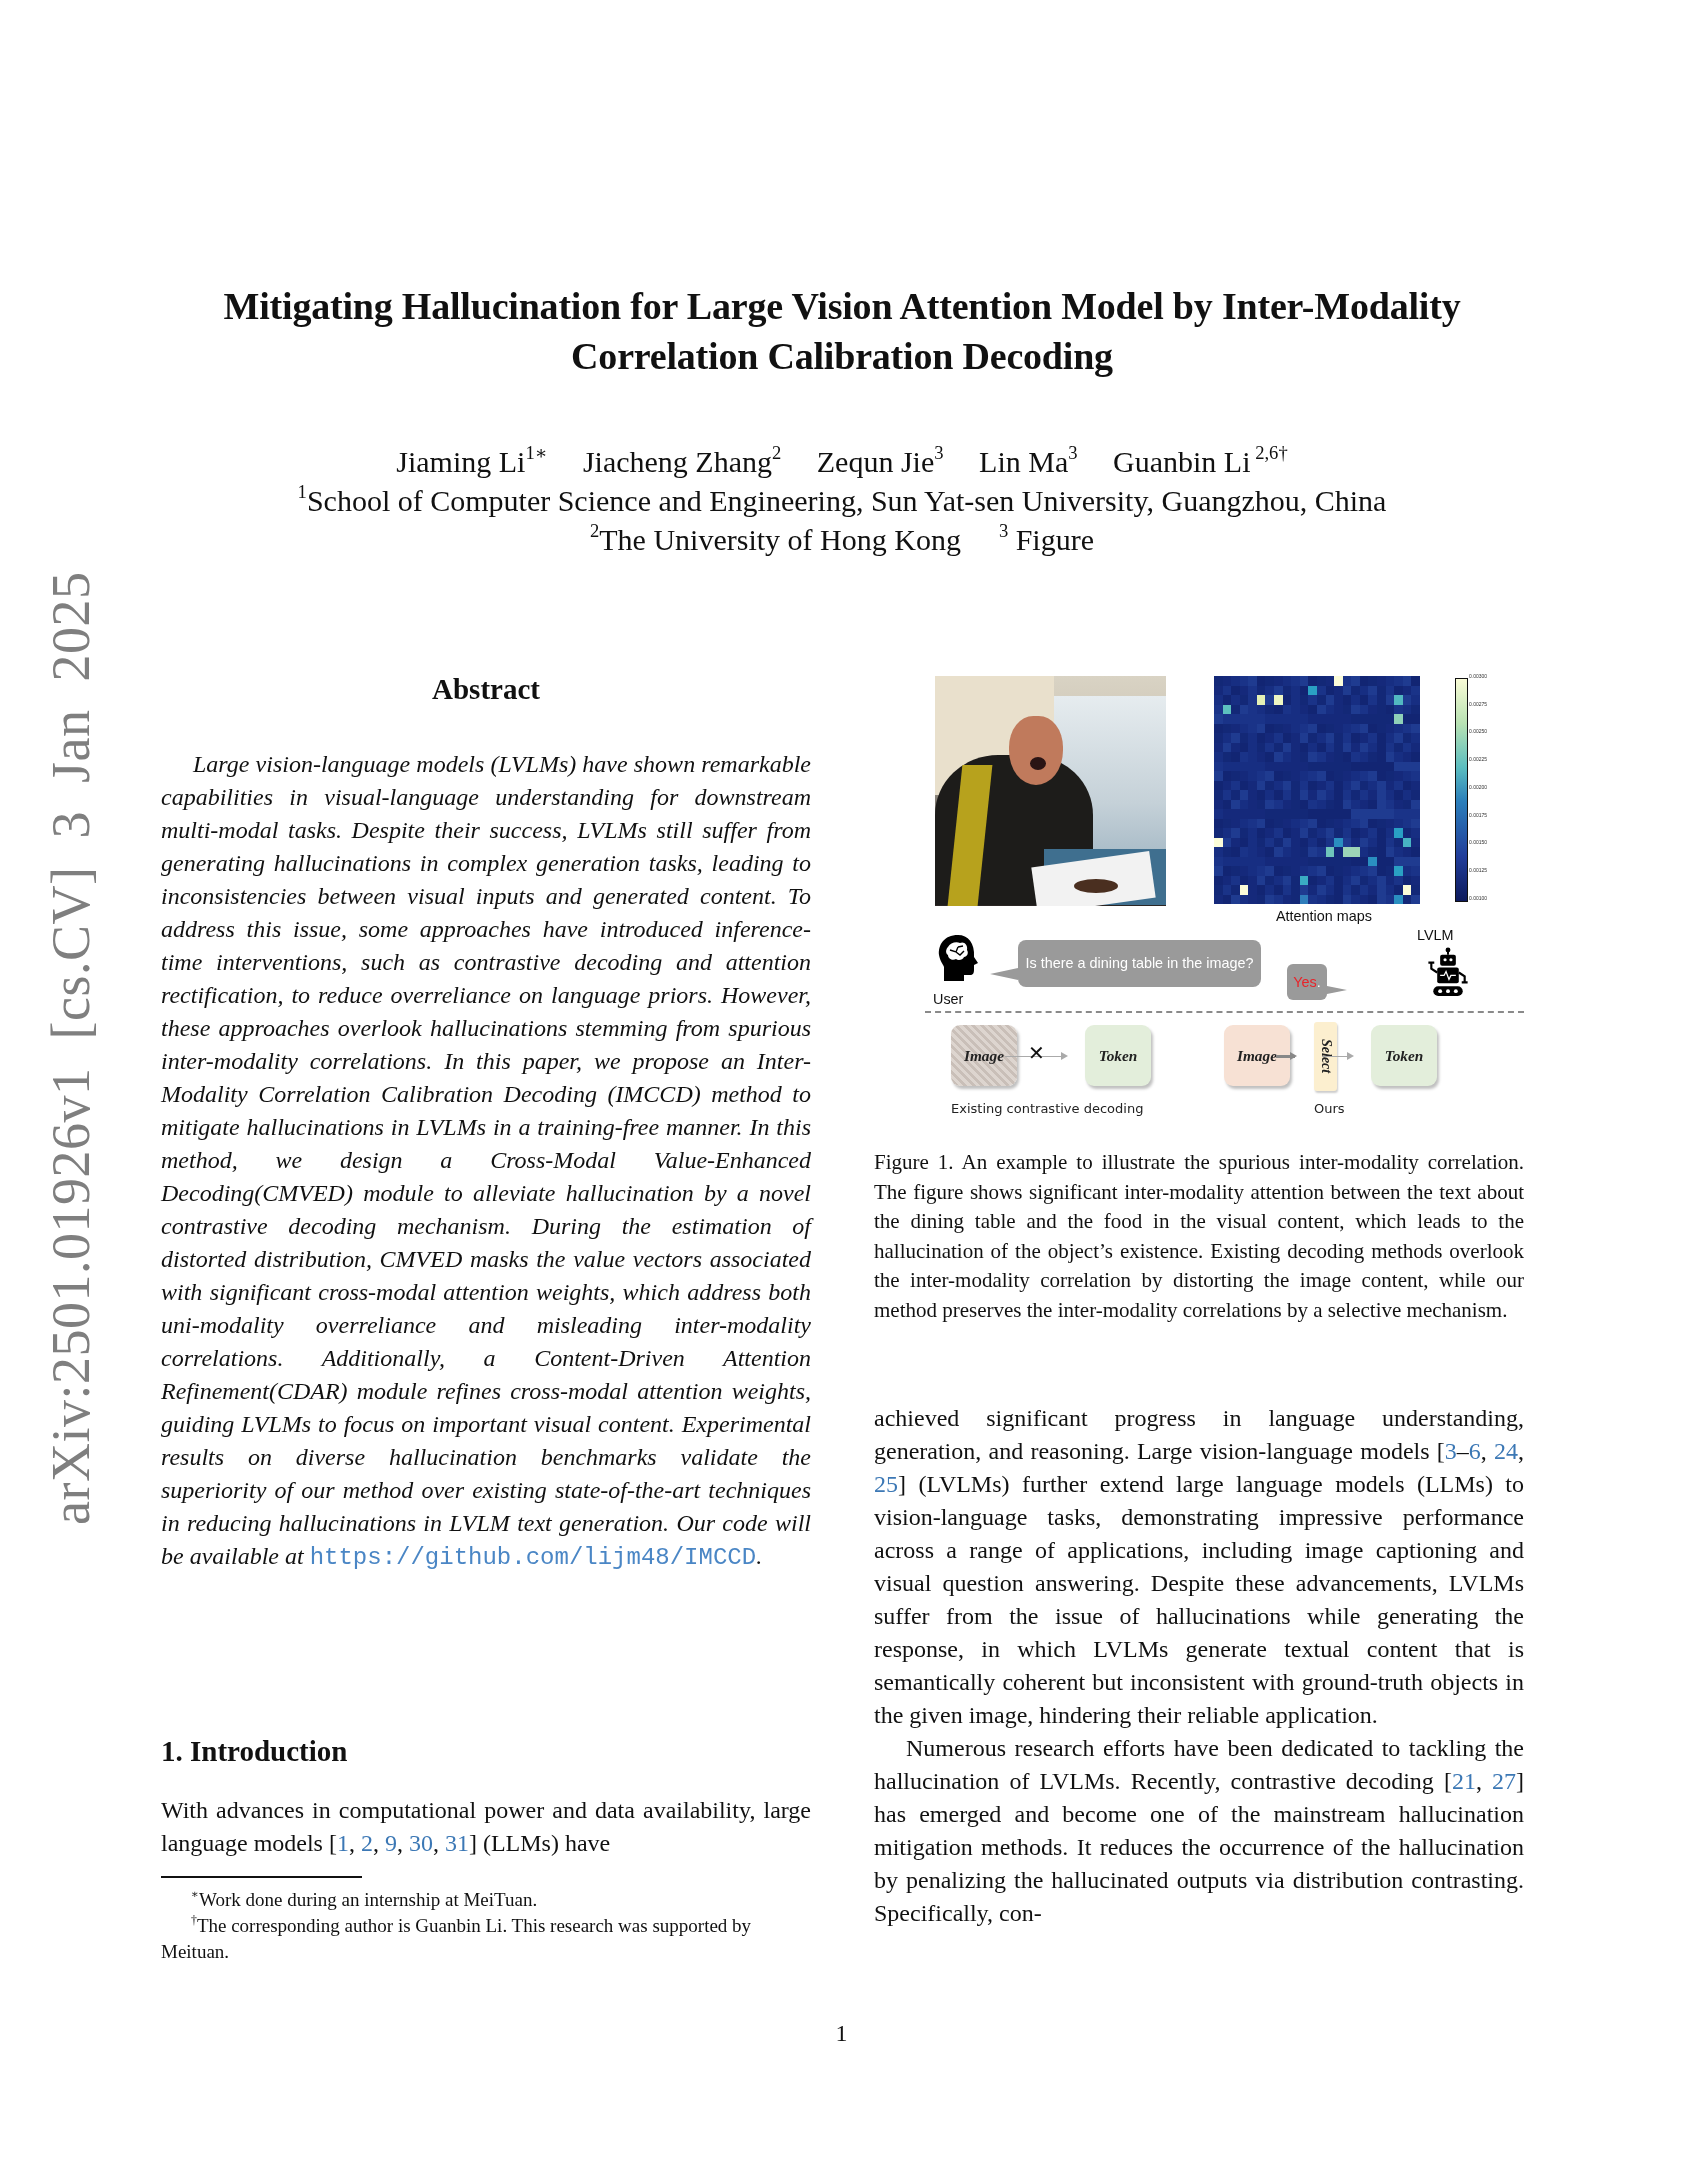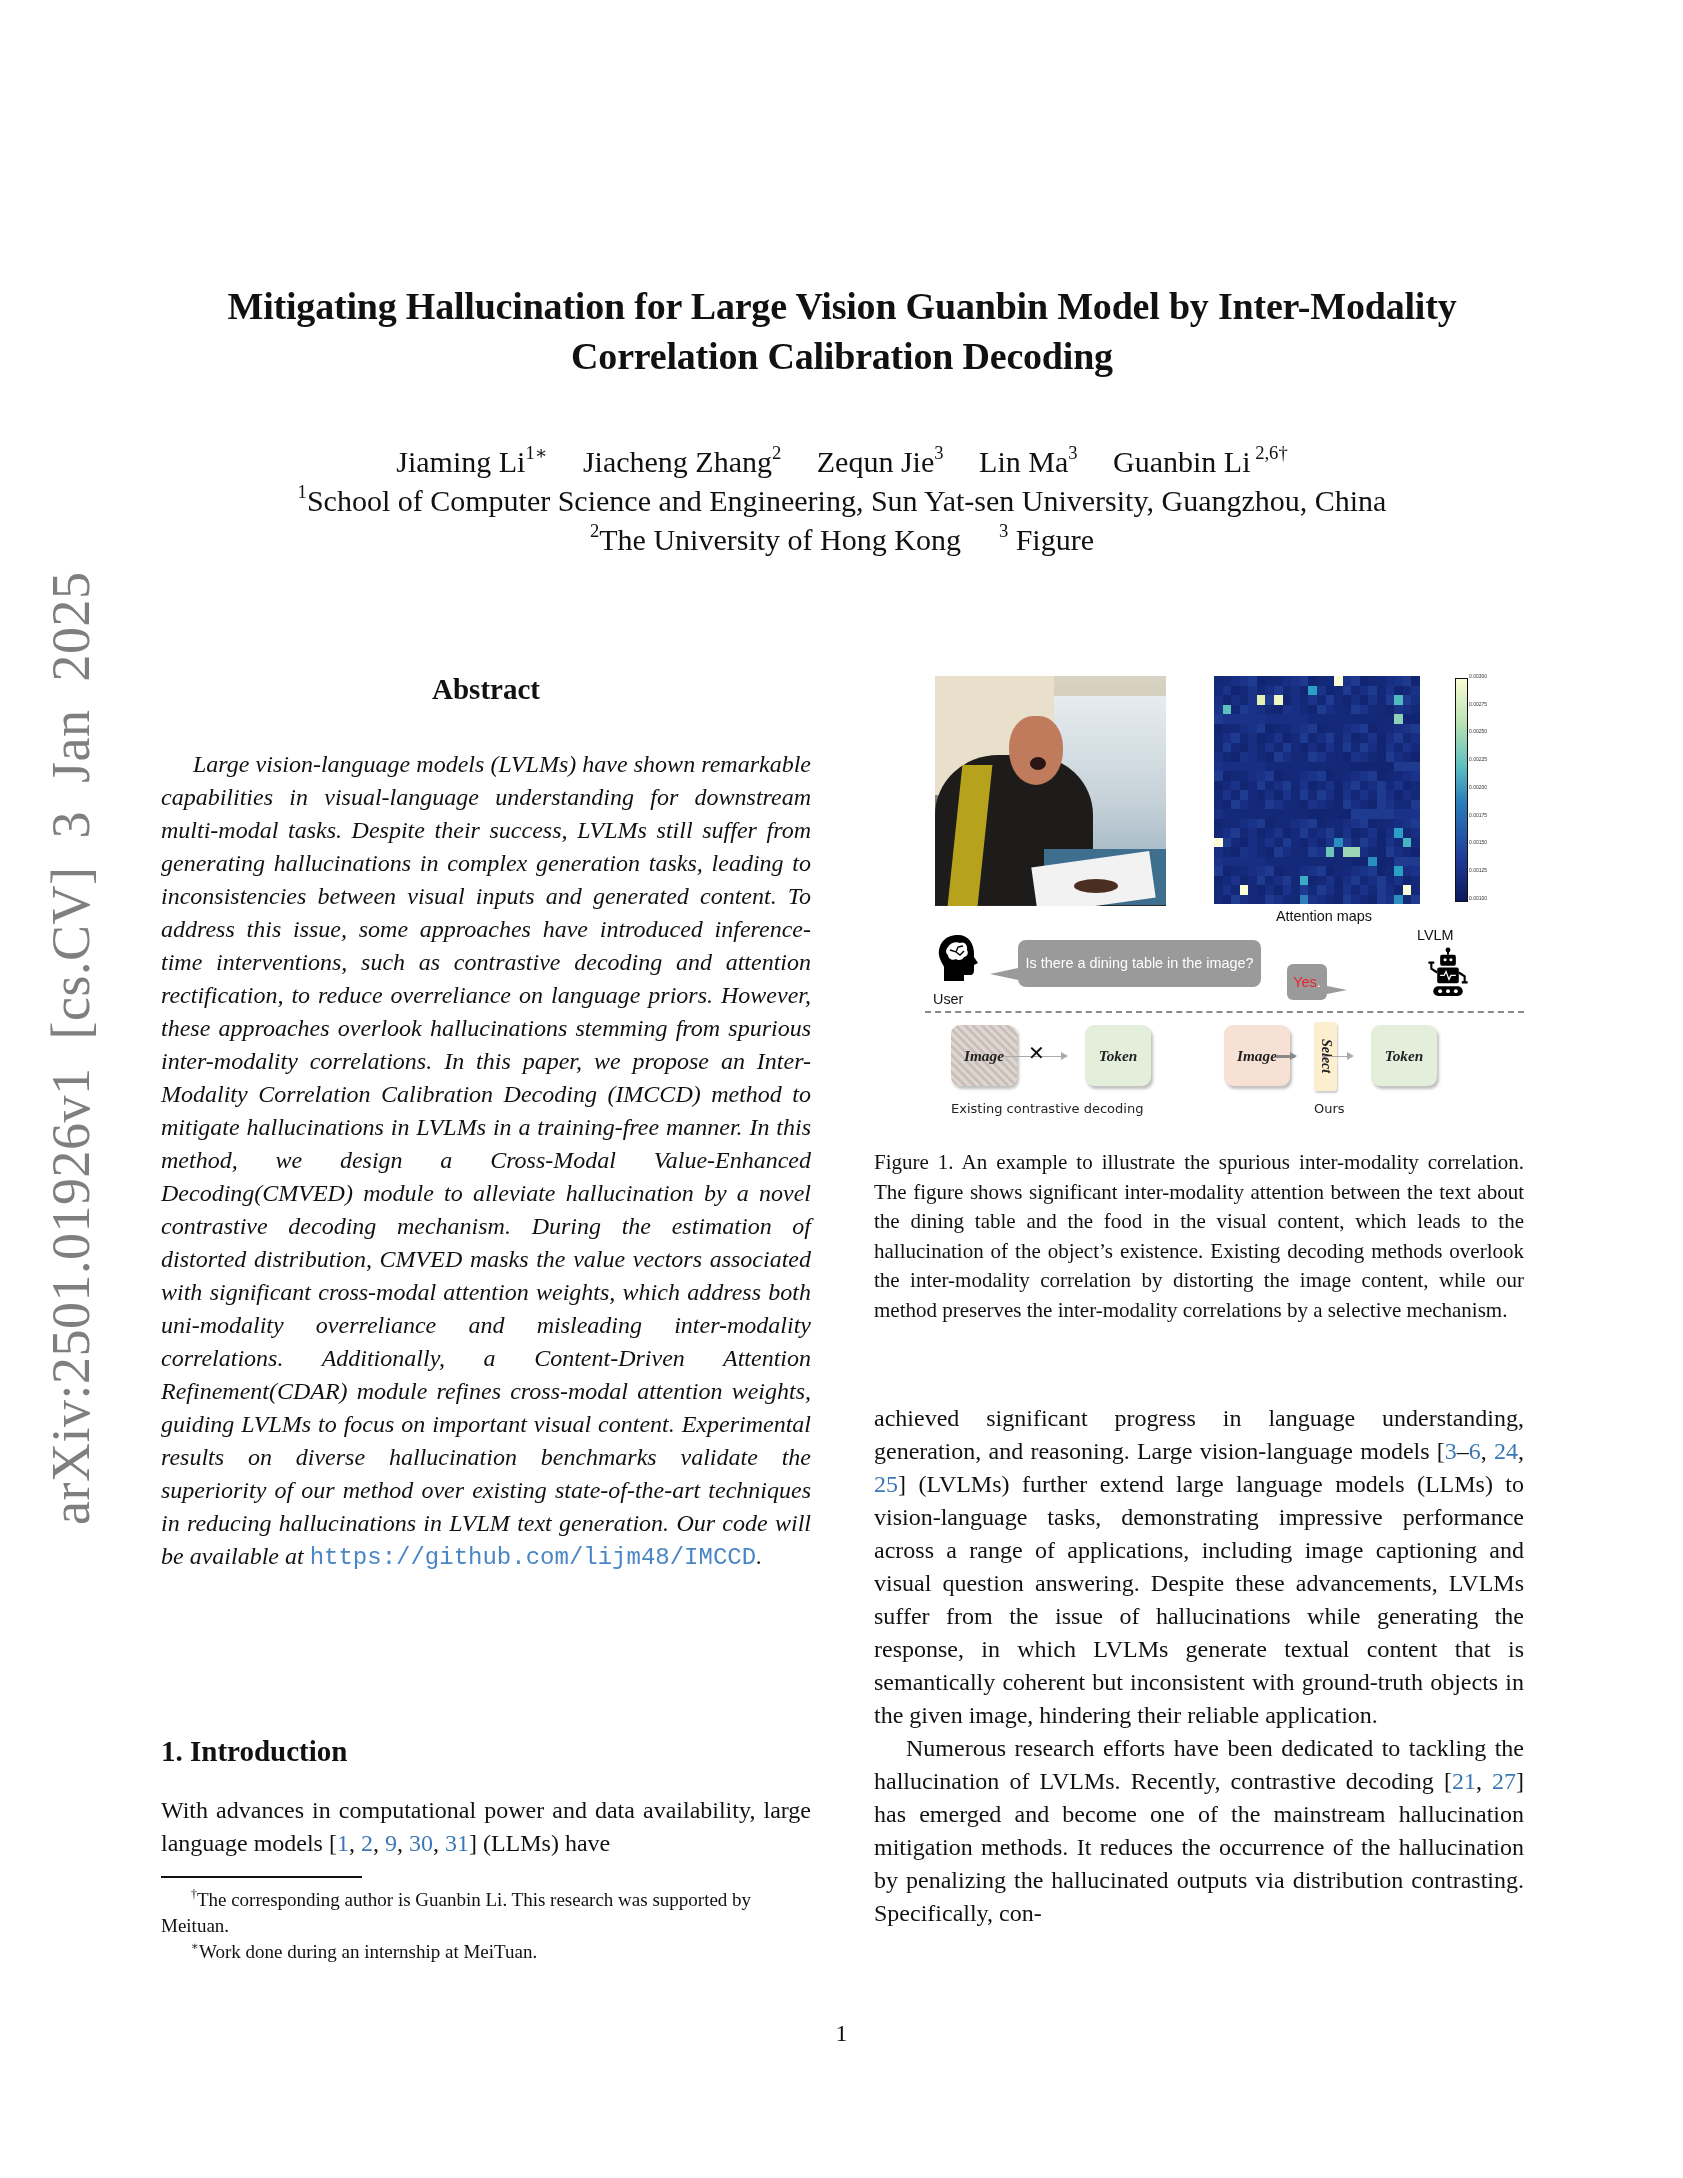--- a/index.html
+++ b/index.html
@@ -87,21 +87,21 @@
 
   .caption { top: 1148px; font-size: 21px; line-height: 29.5px; text-align: justify; }
   .right-body { top: 1402px; font-size: 24px; line-height: 33px; text-align: justify; }
   .right-body p { margin: 0; }
   .right-body .indent { display: inline-block; width: 32px; }
 </style>
 </head>
 <body>
 
 <div class="abs title">
-  <div>Mitigating Hallucination for Large Vision Guanbin Model by Inter-Modality</div>
+  <div>Mitigating Hallucination for Large Vision Attention Model by Inter-Modality</div>
   <div>Correlation Calibration Decoding</div>
 </div>
 
 <div class="abs authors">
   <span class="line">
     <span class="name"><span>Jiaming Li</span><sup>1∗</sup></span>
     <span class="name"><span>Jiacheng Zhang</span><sup>2</sup></span>
     <span class="name"><span>Zequn Jie</span><sup>3</sup></span>
     <span class="name"><span>Lin Ma</span><sup>3</sup></span>
     <span class="name"><span>Guanbin Li</span><sup> 2,6†</sup></span>
@@ -113,22 +113,22 @@
 <div class="abs arxiv">arXiv:2501.01926v1  [cs.CV]  3 Jan 2025</div>
 
 <div class="abs abstract-head">Abstract</div>
 <div class="abs col-left abstract-body"><span class="indent"></span><span>Large vision-language models (LVLMs) have shown remarkable capabilities in visual-language understanding for downstream multi-modal tasks.  Despite their success, LVLMs still suffer from generating hallucinations in complex generation tasks, leading to inconsistencies between visual inputs and generated content.  To address this issue, some approaches have introduced inference-time interventions, such as contrastive decoding and attention rectification, to reduce overreliance on language priors. However, these approaches overlook hallucinations stemming from spurious inter-modality correlations. In this paper, we propose an Inter-Modality Correlation Calibration Decoding (IMCCD) method to mitigate hallucinations in LVLMs in a training-free manner.  In this method, we design a Cross-Modal Value-Enhanced Decoding(CMVED) module to alleviate hallucination by a novel contrastive decoding mechanism.  During the estimation of distorted distribution, CMVED masks the value vectors associated with significant cross-modal attention weights, which address both uni-modality overreliance and misleading inter-modality correlations.  Additionally, a Content-Driven Attention Refinement(CDAR) module refines cross-modal attention weights, guiding LVLMs to focus on important visual content. Experimental results on diverse hallucination benchmarks validate the superiority of our method over existing state-of-the-art techniques in reducing hallucinations in LVLM text generation.  Our code will be available at </span><a class="link">https://github.com/lijm48/IMCCD</a><span>.</span></div>
 
 <div class="abs col-left section-head">1. Introduction</div>
 <div class="abs col-left intro-body"><span>With advances in computational power and data availability, large language models [</span><a class="cite">1</a>, <a class="cite">2</a>, <a class="cite">9</a>, <a class="cite">30</a>, <a class="cite">31</a><span>] (LLMs) have</span></div>
 
 <div class="abs footrule"></div>
 <div class="abs col-left footnotes">
+  <div><span class="fn-indent"></span><sup>∗</sup><span>Work done during an internship at MeiTuan.</span></div>
   <div><span class="fn-indent"></span><sup>†</sup><span>The corresponding author is Guanbin Li. This research was supported by Meituan.</span></div>
-  <div><span class="fn-indent"></span><sup>∗</sup><span>Work done during an internship at MeiTuan.</span></div>
 </div>
 
 <div class="abs fig">
   <div class="photo">
     <div class="wall"></div>
     <div class="window"></div>
     <div class="coat"></div>
     <div class="yellow"></div>
     <div class="face"></div>
     <div class="mouth"></div>

